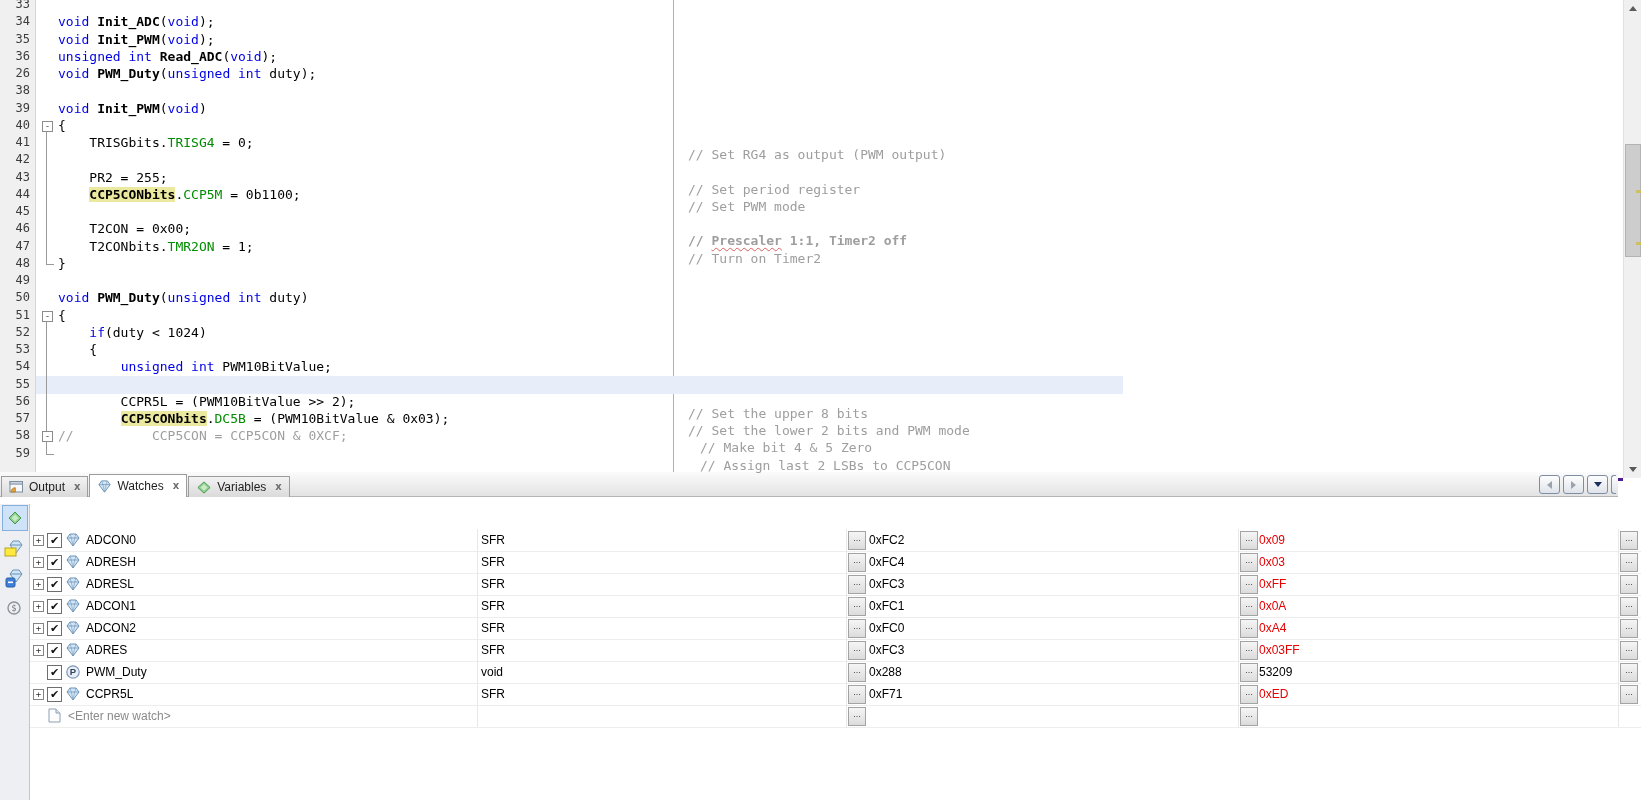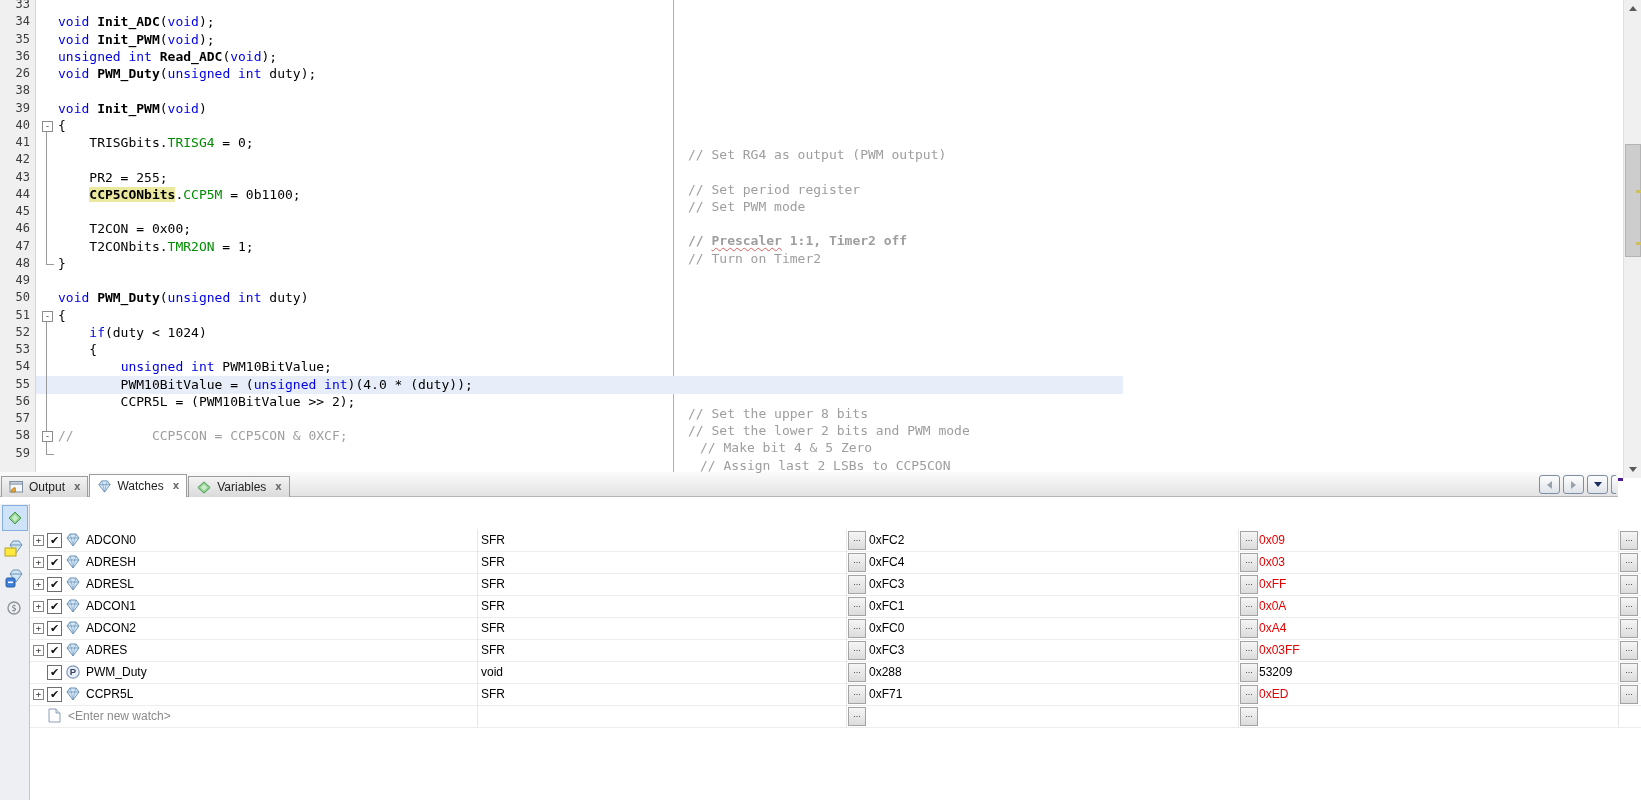--- a/index.html
+++ b/index.html
@@ -182,29 +182,29 @@
         <span class="gut">53</span>
         <pre class="code"><span>    {</span></pre>
       </div>
       <div class="eline" style="top: 358.25px;">
         <span class="gut">54</span>
         <pre class="code"><span>        </span><span class="kw">unsigned int</span><span> PWM10BitValue;</span></pre>
       </div>
       <div class="eline" style="top: 375.5px;">
         <div class="curbg"></div>
         <span class="gut">55</span>
-        <pre class="code"><span>        PWM10BitValue = (</span><span class="kw">unsigned int</span><span>)(4.0 * (duty));</span></pre>
       </div>
       <div class="eline" style="top: 392.75px;">
         <span class="gut">56</span>
         <pre class="code"><span>        CCPR5L = (PWM10BitValue &gt;&gt; 2);</span></pre>
         <pre class="rcmt" style="left: 676px;"><span class="cm">// Set the upper 8 bits</span></pre>
       </div>
       <div class="eline" style="top: 410px;">
         <span class="gut">57</span>
+        <pre class="code"><span>        </span><span class="hl">CCP5CONbits</span><span>.</span><span class="gr">DC5B</span><span> = (PWM10BitValue &amp; 0x03);</span></pre>
         <pre class="rcmt" style="left: 676px;"><span class="cm">// Set the lower 2 bits and PWM mode</span></pre>
       </div>
       <div class="eline" style="top: 427.25px;">
         <span class="gut">58</span>
         <div class="foldbox">-</div>
         <pre class="code"><span class="cm">//          CCP5CON = CCP5CON &amp; 0XCF;</span></pre>
         <pre class="rcmt" style="left: 688px;"><span class="cm">// Make bit 4 &amp; 5 Zero</span></pre>
       </div>
       <div class="eline" style="top: 444.5px;">
         <span class="gut">59</span>

